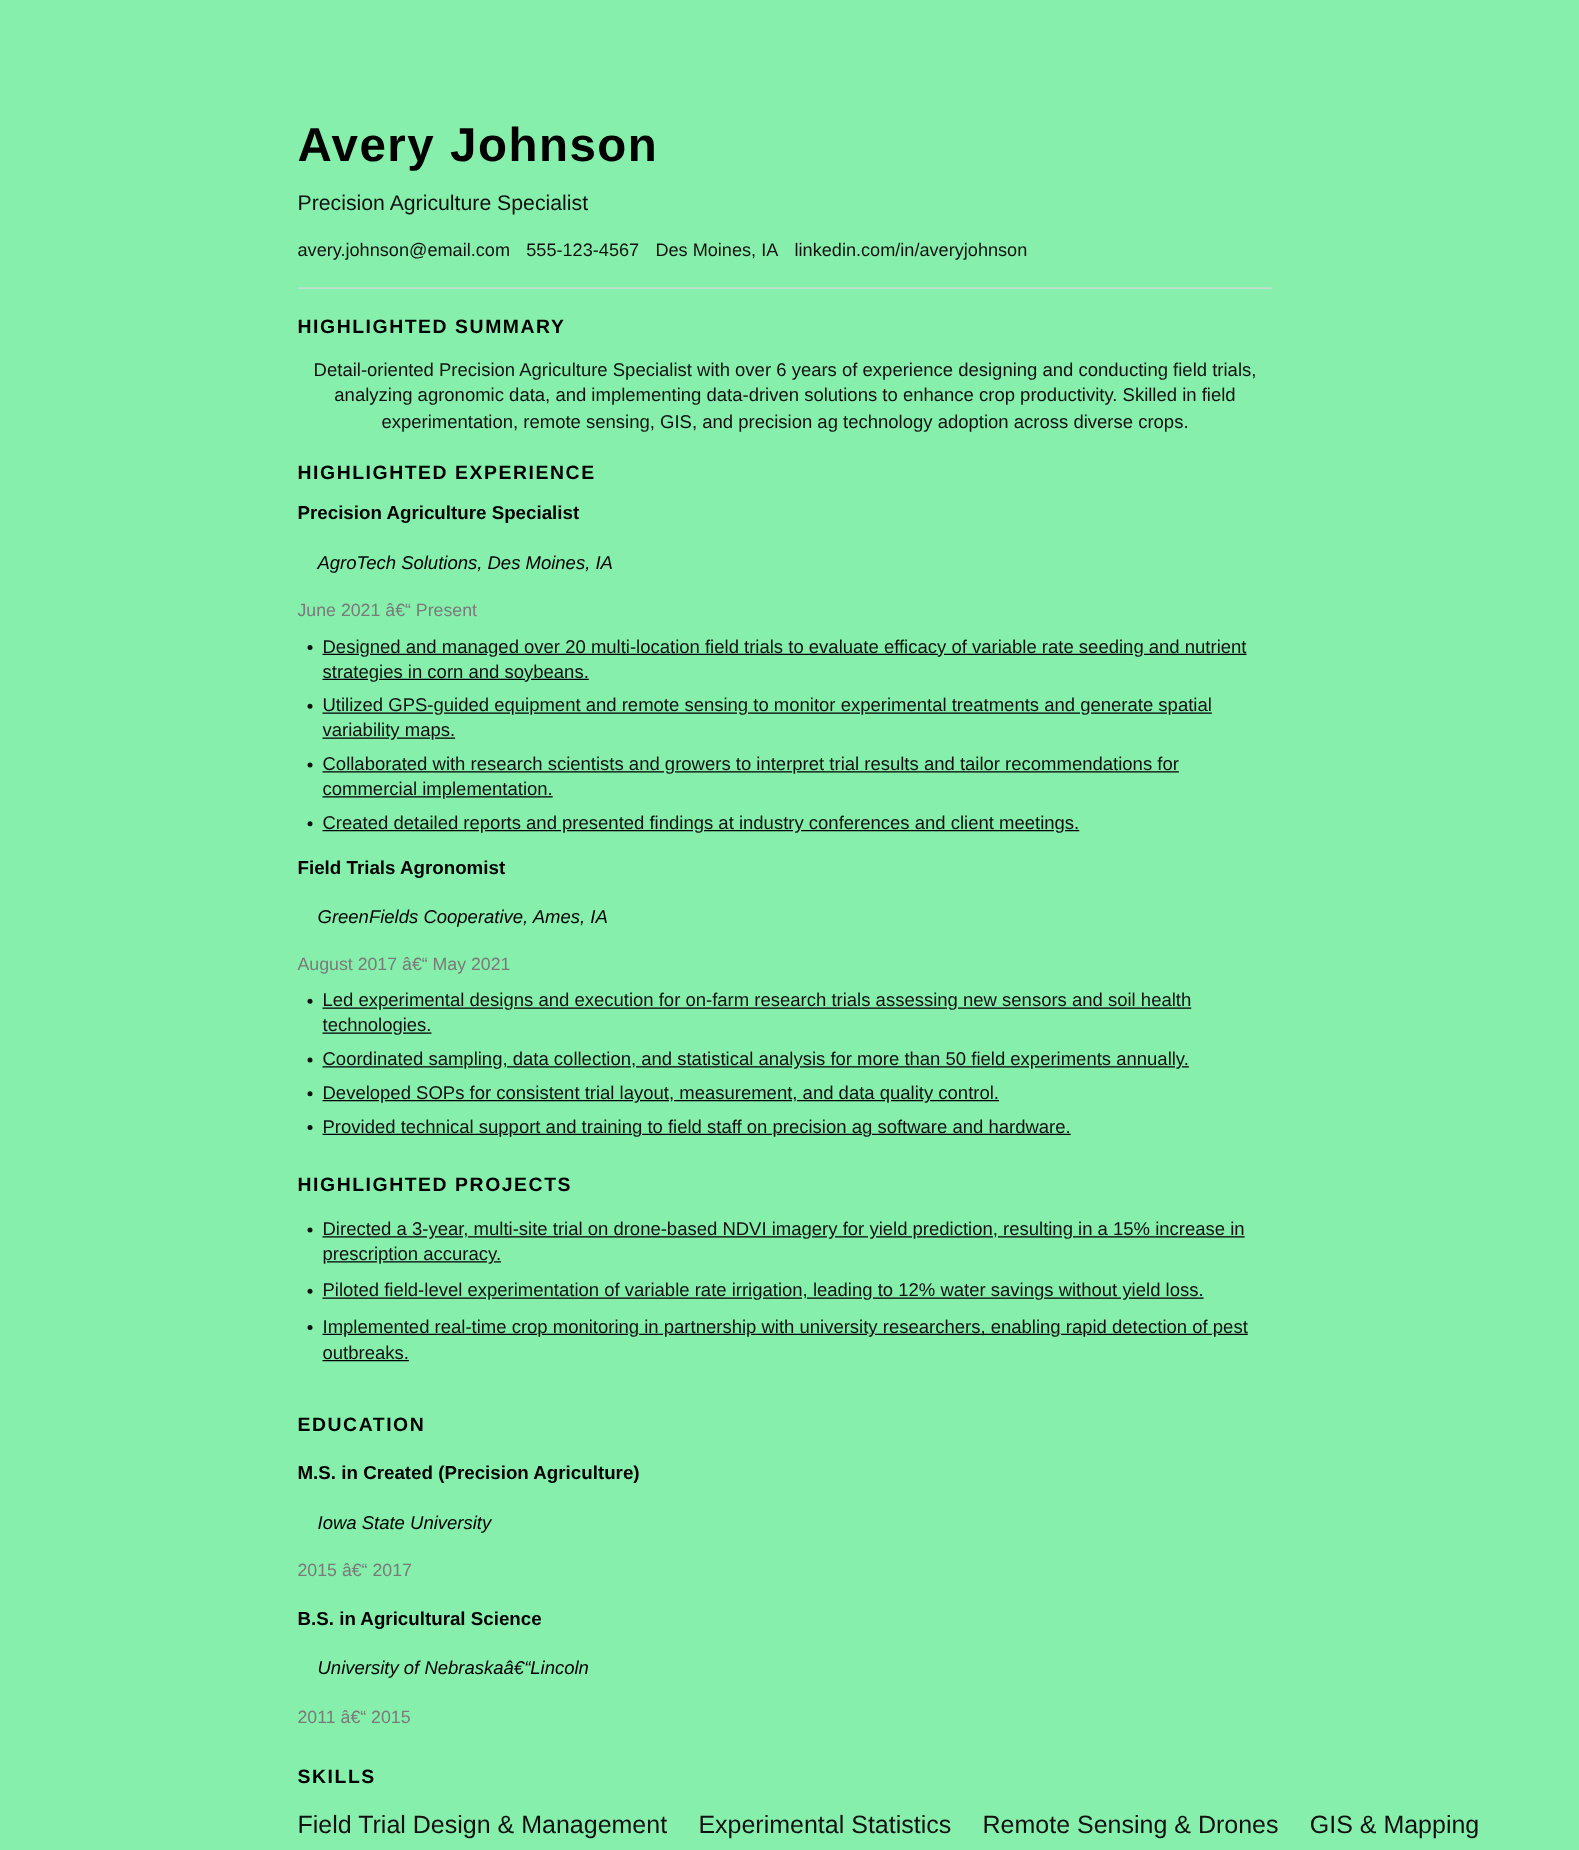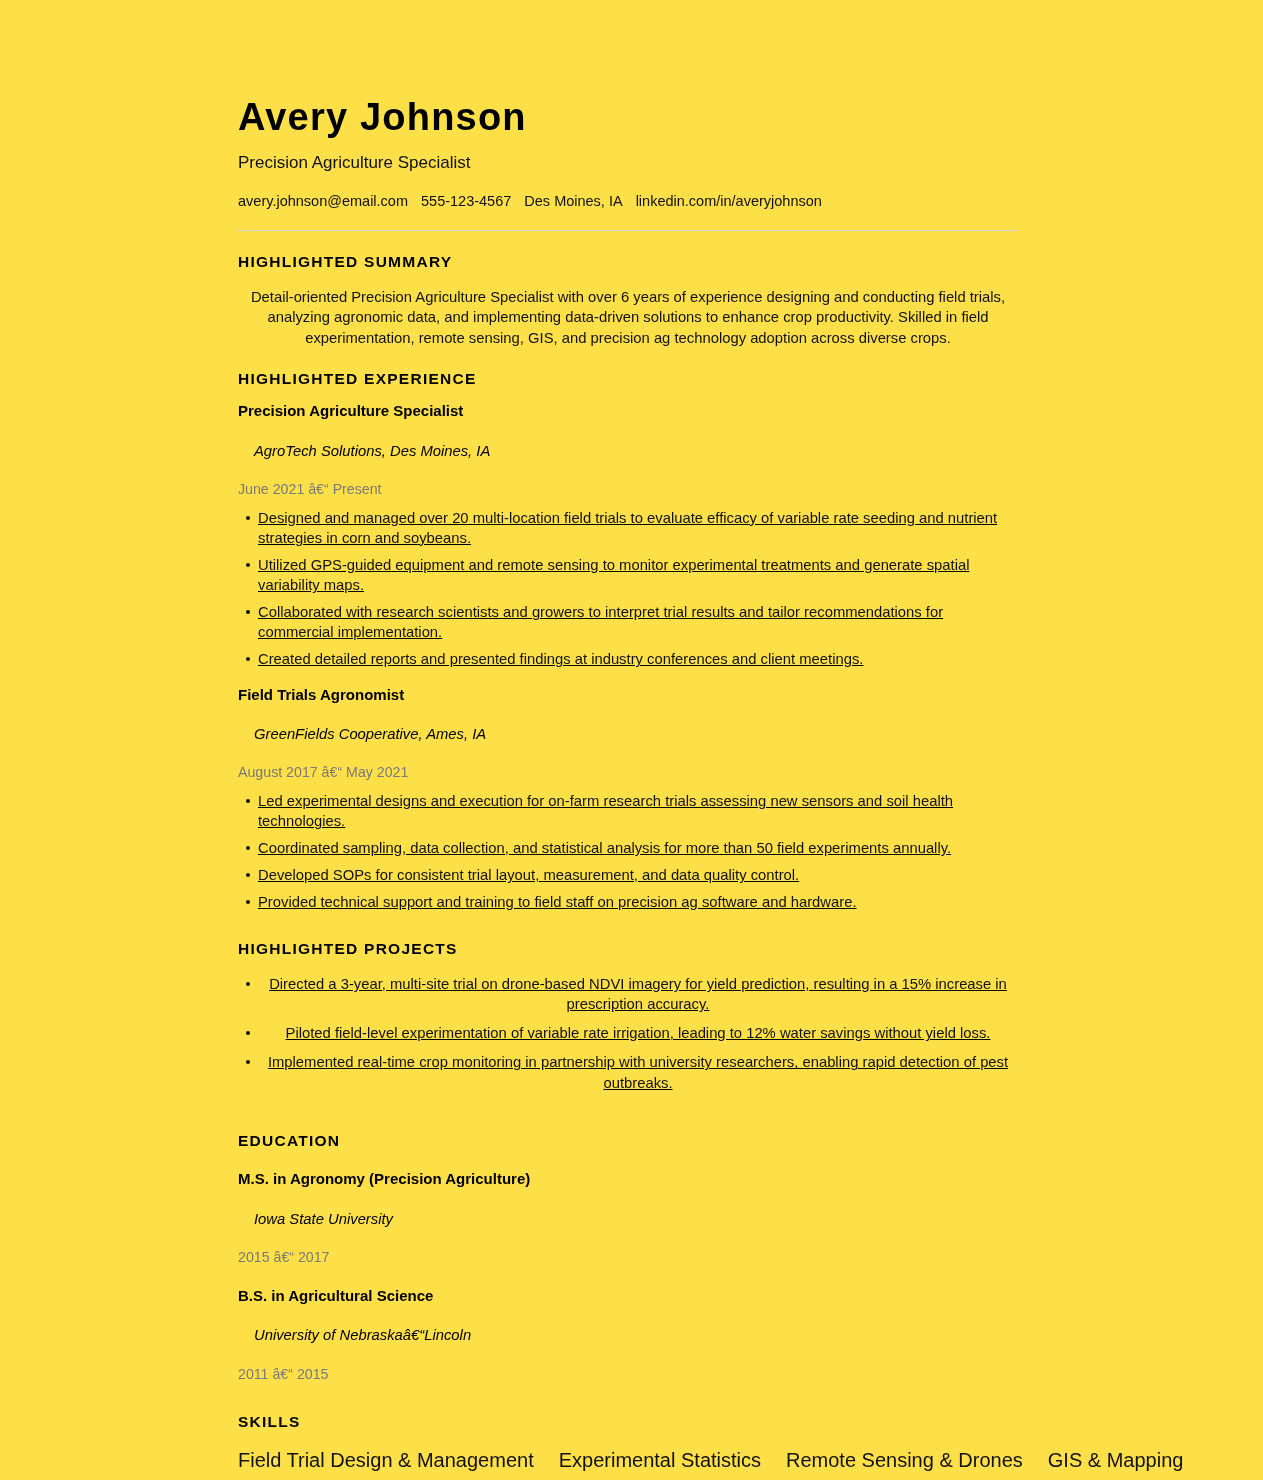--- a/index.html
+++ b/index.html
@@ -11,21 +11,21 @@
     width: 1263px;
     height: 1480px;
     overflow: hidden;
     font-family: "Liberation Sans", sans-serif;
     color: #000000;
   }
   .page {
     position: relative;
     width: 1263px;
     height: 1480px;
-    background: #fde047;
+    background: #86efac;
     overflow: hidden;
   }
   .sheet {
     position: absolute;
     left: 238px;
     top: 0;
     width: 780px;
   }
 
   
@@ -144,21 +144,20 @@
   }
 
   .section.projects {
     padding-top: 28px;
   }
   .section.projects ul.bullets {
     padding-top: 15px;
   }
   .section.projects ul.bullets li {
     padding-bottom: 9px;
-    text-align: center;
   }
 
   .section.education {
     padding-top: 30px;
   }
   .edu-list .entry {
     padding-top: 20px;
   }
 
   .section.skills {
@@ -235,21 +234,21 @@
         <li>Directed a 3-year, multi-site trial on drone-based NDVI imagery for yield prediction, resulting in a 15% increase in prescription accuracy.</li>
         <li>Piloted field-level experimentation of variable rate irrigation, leading to 12% water savings without yield loss.</li>
         <li>Implemented real-time crop monitoring in partnership with university researchers, enabling rapid detection of pest outbreaks.</li>
       </ul>
     </div>
 
     <div class="section education">
       <h2 class="section-title">EDUCATION</h2>
       <div class="edu-list">
         <div class="entry">
-          <h3 class="entry-title">M.S. in Agronomy (Precision Agriculture)</h3>
+          <h3 class="entry-title">M.S. in Created (Precision Agriculture)</h3>
           <div class="entry-org">Iowa State University</div>
           <div class="entry-date">2015 â€“ 2017</div>
         </div>
         <div class="entry">
           <h3 class="entry-title">B.S. in Agricultural Science</h3>
           <div class="entry-org">University of Nebraskaâ€“Lincoln</div>
           <div class="entry-date">2011 â€“ 2015</div>
         </div>
       </div>
     </div>

